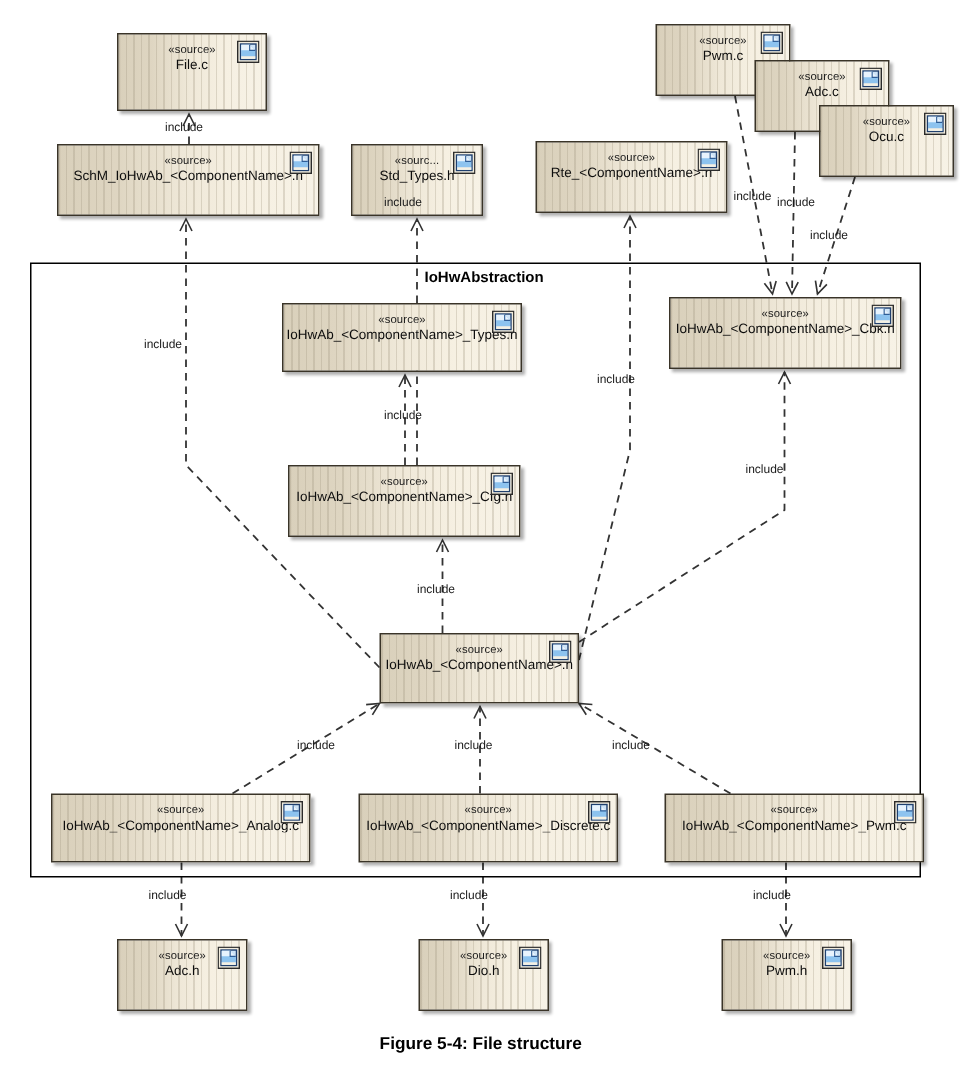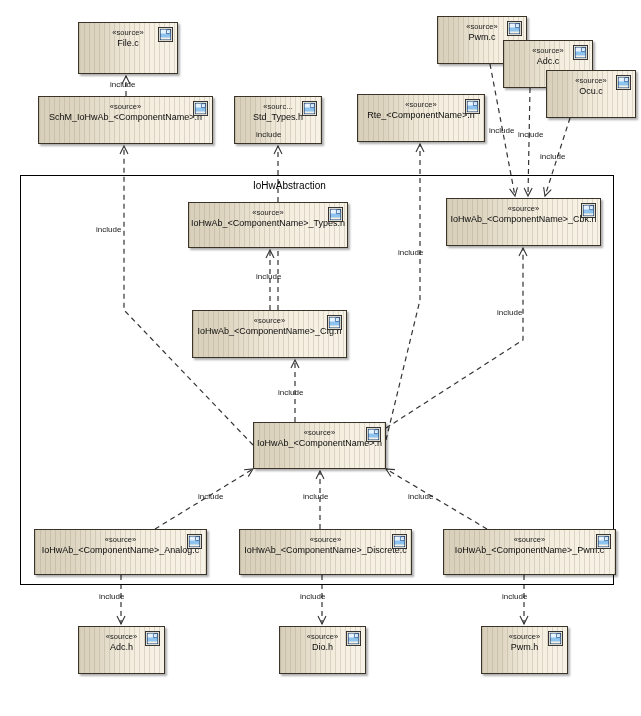--- a/index.html
+++ b/index.html
@@ -54,23 +54,24 @@
   
   .package{
     position:absolute;
     border:1px solid #000000;
     background:transparent;
     box-sizing:border-box;
   }
   .package-title{
     position:absolute;
     font-size:10px;
-    font-weight:normal;
+    font-weight:bold;
     color:#000;
     white-space:nowrap;
+    margin-left:30px;
   }
 
   
   .edge-label{
     position:absolute;
     font-size:8px;
     color:#1a1a1a;
     white-space:nowrap;
     background:transparent;
   }
@@ -341,13 +342,14 @@
       <div class="edge-label" style="left: 540px; top: 152px; z-index: 200;">include</div>
       <div class="edge-label" style="left: 497px; top: 308px; z-index: 200;">include</div>
       <div class="edge-label" style="left: 198px; top: 492px; z-index: 200;">include</div>
       <div class="edge-label" style="left: 303px; top: 492px; z-index: 200;">include</div>
       <div class="edge-label" style="left: 408px; top: 492px; z-index: 200;">include</div>
       <div class="edge-label" style="left: 99px; top: 592px; z-index: 200;">include</div>
       <div class="edge-label" style="left: 300px; top: 592px; z-index: 200;">include</div>
       <div class="edge-label" style="left: 502px; top: 592px; z-index: 200;">include</div>
     </div>
 
+  <div class="caption" style="top:690px;">Figure 5-4: File structure</div>
 </div>
 
 </body></html>

